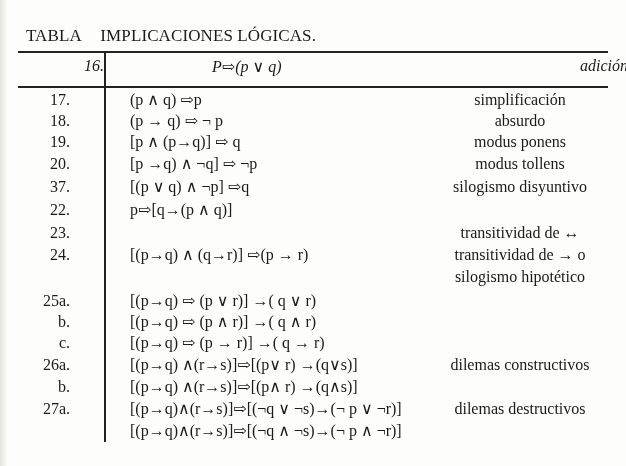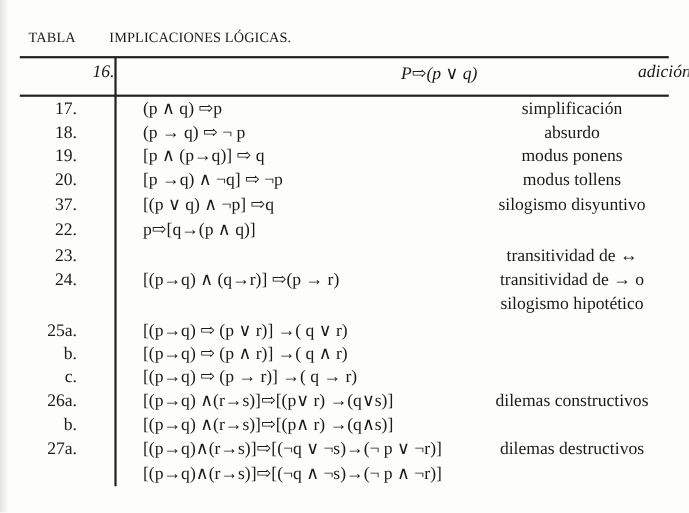--- a/index.html
+++ b/index.html
@@ -9,31 +9,31 @@
     font-family: "Liberation Serif", "DejaVu Serif", serif;
     color: #1a1a1a;
     position: relative;
   }
   .left-shade {
     position: absolute; left: 0; top: 0; width: 8px; height: 466px;
     background: linear-gradient(to right, #e4e4de, #fdfdfb);
   }
   .caption {
     position: absolute; left: 26px; top: 26px;
-    font-size: 13px; letter-spacing: 0.1px;
+    font-size: 17px; letter-spacing: 0.1px;
   }
   .caption .label { display: inline-block; width: 70px; }
   .rule { position: absolute; background: #222; }
   .rule-top { left: 18px; top: 51px; width: 590px; height: 2px; }
   .rule-mid { left: 18px; top: 86px; width: 590px; height: 1.5px; }
   .vline { left: 104px; top: 52px; width: 1.5px; height: 390px; }
 
   .hdr { position: absolute; top: 57px; font-size: 16px; font-style: italic; margin-left: 28px; }
   .hdr-num { left: 56px; width: 30px; }
-  .hdr-formula { left: 196px; width: 210px; text-align: right; }
+  .hdr-formula { left: 184px; width: 210px; text-align: left; }
   .hdr-name { left: 440px; width: 160px; text-align: right; }
 
   .row { position: absolute; left: 0; width: 626px; height: 20px; font-size: 16px; line-height: 20px; padding-left: 36px; }
   .num { position: absolute; left: 30px; width: 70px; text-align: right; padding-right: 30px; box-sizing: border-box; }
   .formula { position: absolute; left: 130px; width: 300px; text-align: left; white-space: nowrap; }
   .name { position: absolute; left: 425px; width: 190px; text-align: center; white-space: nowrap; }
 </style>
 </head>
 <body>
 

